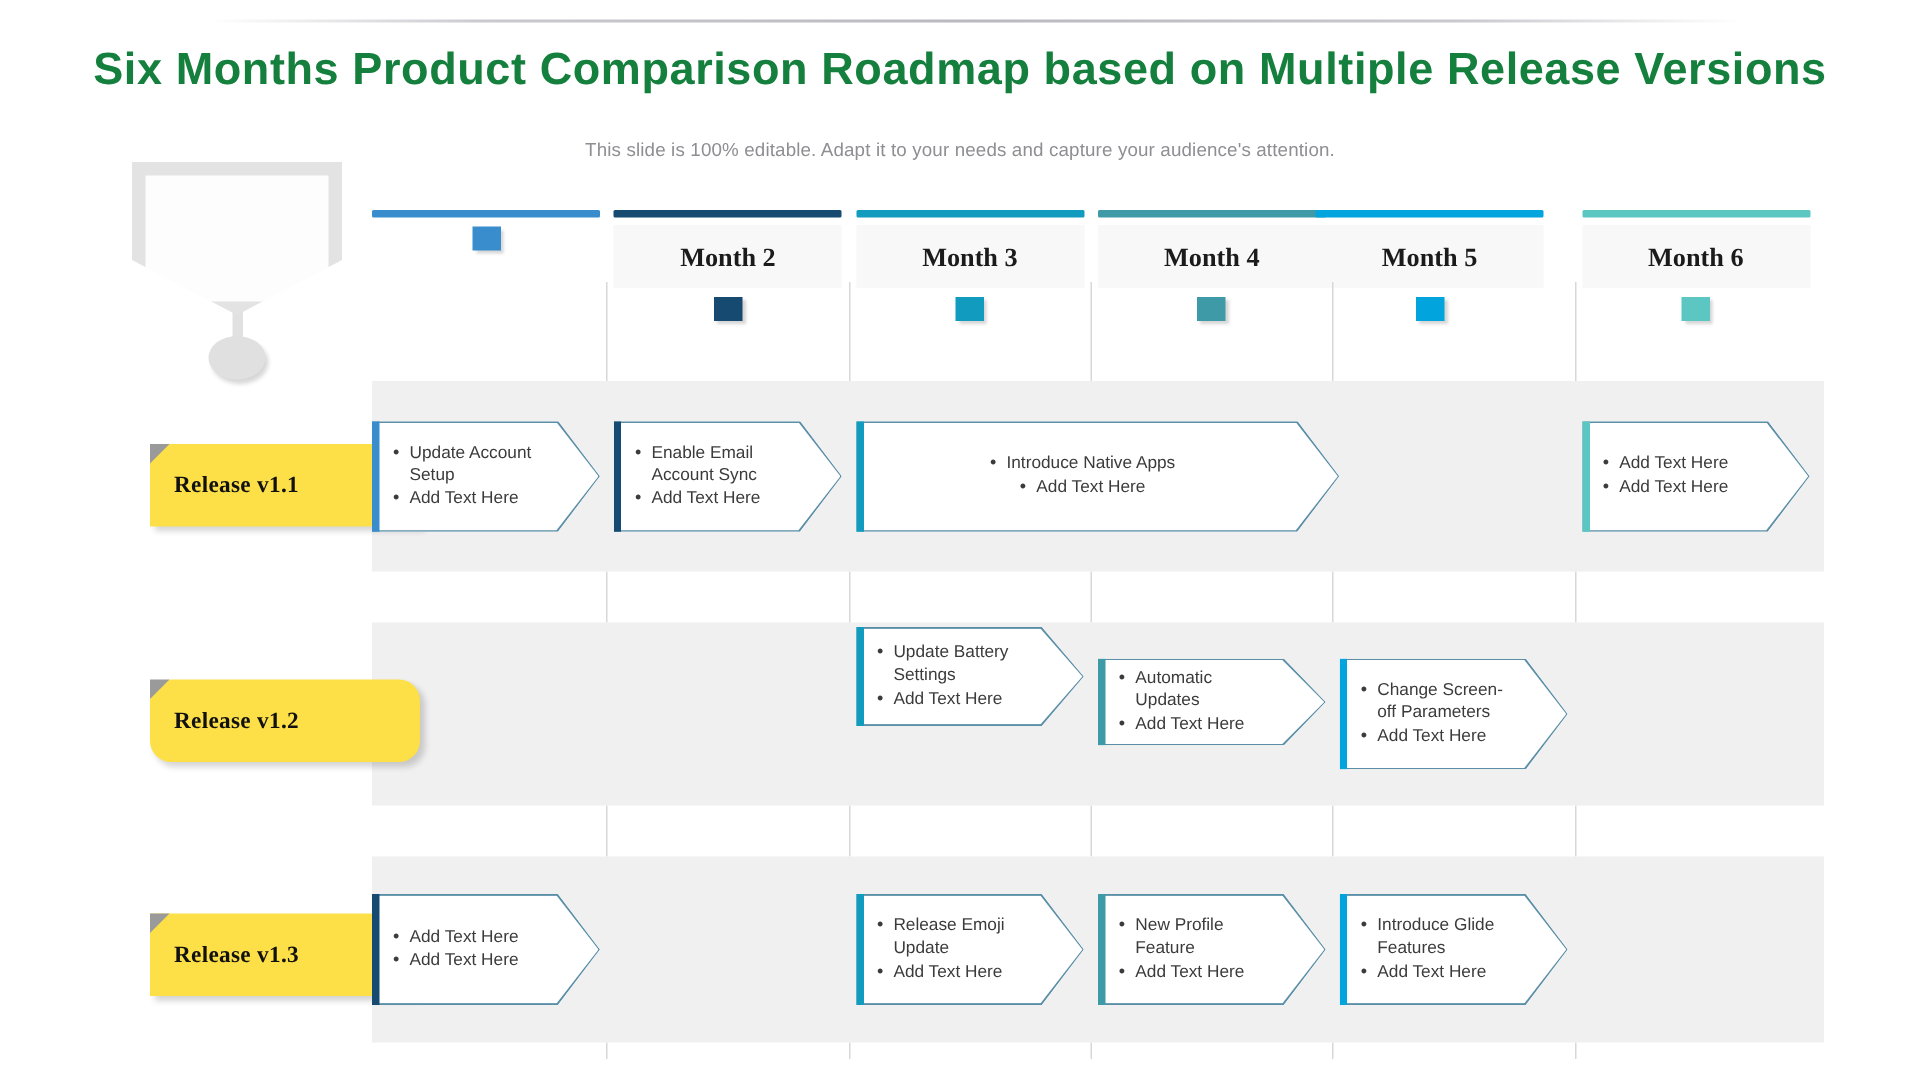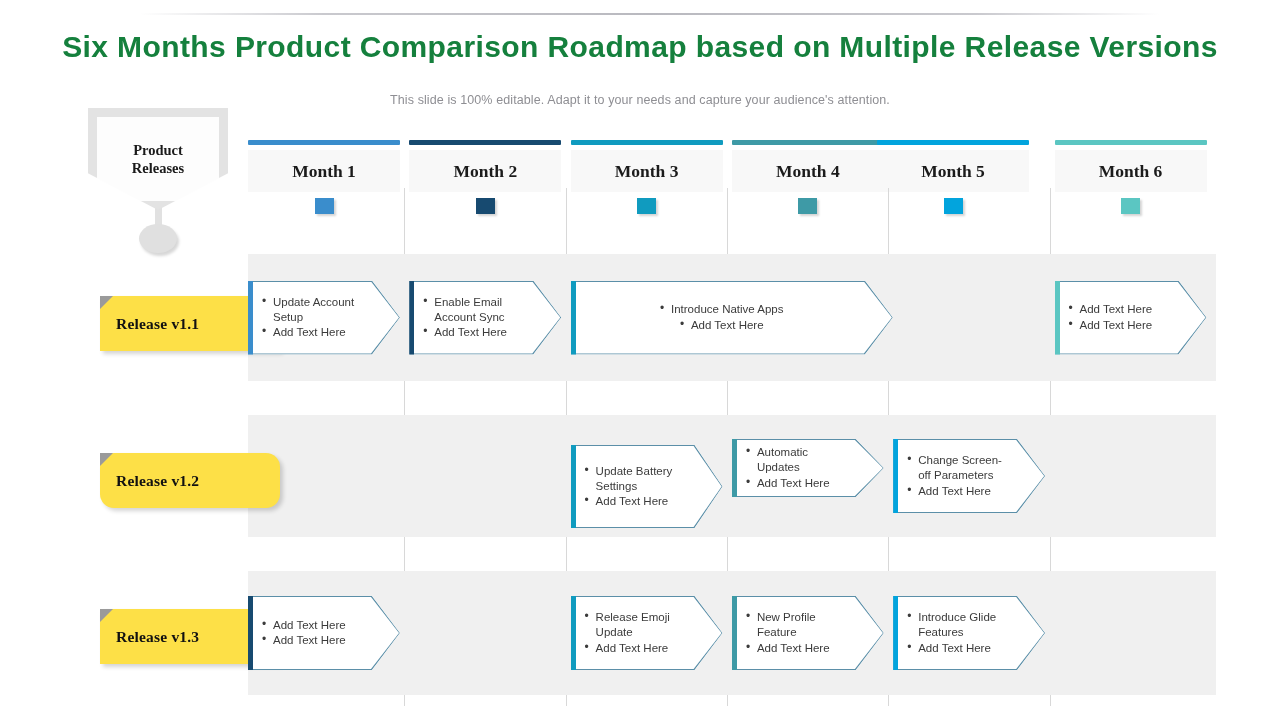--- a/index.html
+++ b/index.html
@@ -110,32 +110,25 @@
 
 <div class="top-rule"></div>
 
 <div class="slide-title">Six Months Product Comparison Roadmap based on Multiple Release Versions</div>
 <div class="slide-subtitle">This slide is 100% editable. Adapt it to your needs and capture your audience's attention.</div>
 
 <div class="badge-wrap">
   <div class="badge-stem"></div>
   <div class="badge-dot"></div>
   <div class="badge-pent"></div>
-  <div class="badge-inner">
-    <div>
-      <div>Product</div>
-      <div>Releases</div>
-    </div>
-  </div>
 </div>
 
 <div id="months-layer">
     <div class="month-head" style="left: 248px;">
       <div class="month-bar" style="background: rgb(58, 141, 204);"></div>
-      <div class="month-panel">Month 1</div>
       <div class="month-chip" style="background: rgb(58, 141, 204);"></div>
     </div>
     <div class="month-head" style="left: 409.3px;">
       <div class="month-bar" style="background: rgb(23, 74, 112);"></div>
       <div class="month-panel">Month 2</div>
       <div class="month-chip" style="background: rgb(23, 74, 112);"></div>
     </div>
     <div class="month-head" style="left: 570.6px;">
       <div class="month-bar" style="background: rgb(16, 155, 191);"></div>
       <div class="month-panel">Month 3</div>
@@ -228,21 +221,21 @@
     </div>
     <div class="arrow" style="left: 1054.5px; top: 280.5px; width: 152px; height: 74px;">
       <div class="arrow-outline" style="background: rgb(91, 143, 168);"></div>
       <div class="arrow-fill"></div>
       <div class="arrow-edge" style="background: rgb(91, 198, 194);"></div>
       <div class="arrow-text">
         <div class="bullet wrap">Add Text Here</div>
         <div class="bullet wrap">Add Text Here</div>
       </div>
     </div>
-    <div class="arrow" style="left: 570.6px; top: 445px; width: 152px; height: 83px;">
+    <div class="arrow" style="left: 570.6px; top: 418px; width: 152px; height: 66px;">
       <div class="arrow-outline" style="background: rgb(91, 143, 168);"></div>
       <div class="arrow-fill"></div>
       <div class="arrow-edge" style="background: rgb(16, 155, 191);"></div>
       <div class="arrow-text">
         <div class="bullet wrap">Update Battery Settings</div>
         <div class="bullet wrap">Add Text Here</div>
       </div>
     </div>
     <div class="arrow" style="left: 731.9px; top: 439px; width: 152px; height: 58px;">
       <div class="arrow-outline" style="background: rgb(91, 143, 168);"></div>

